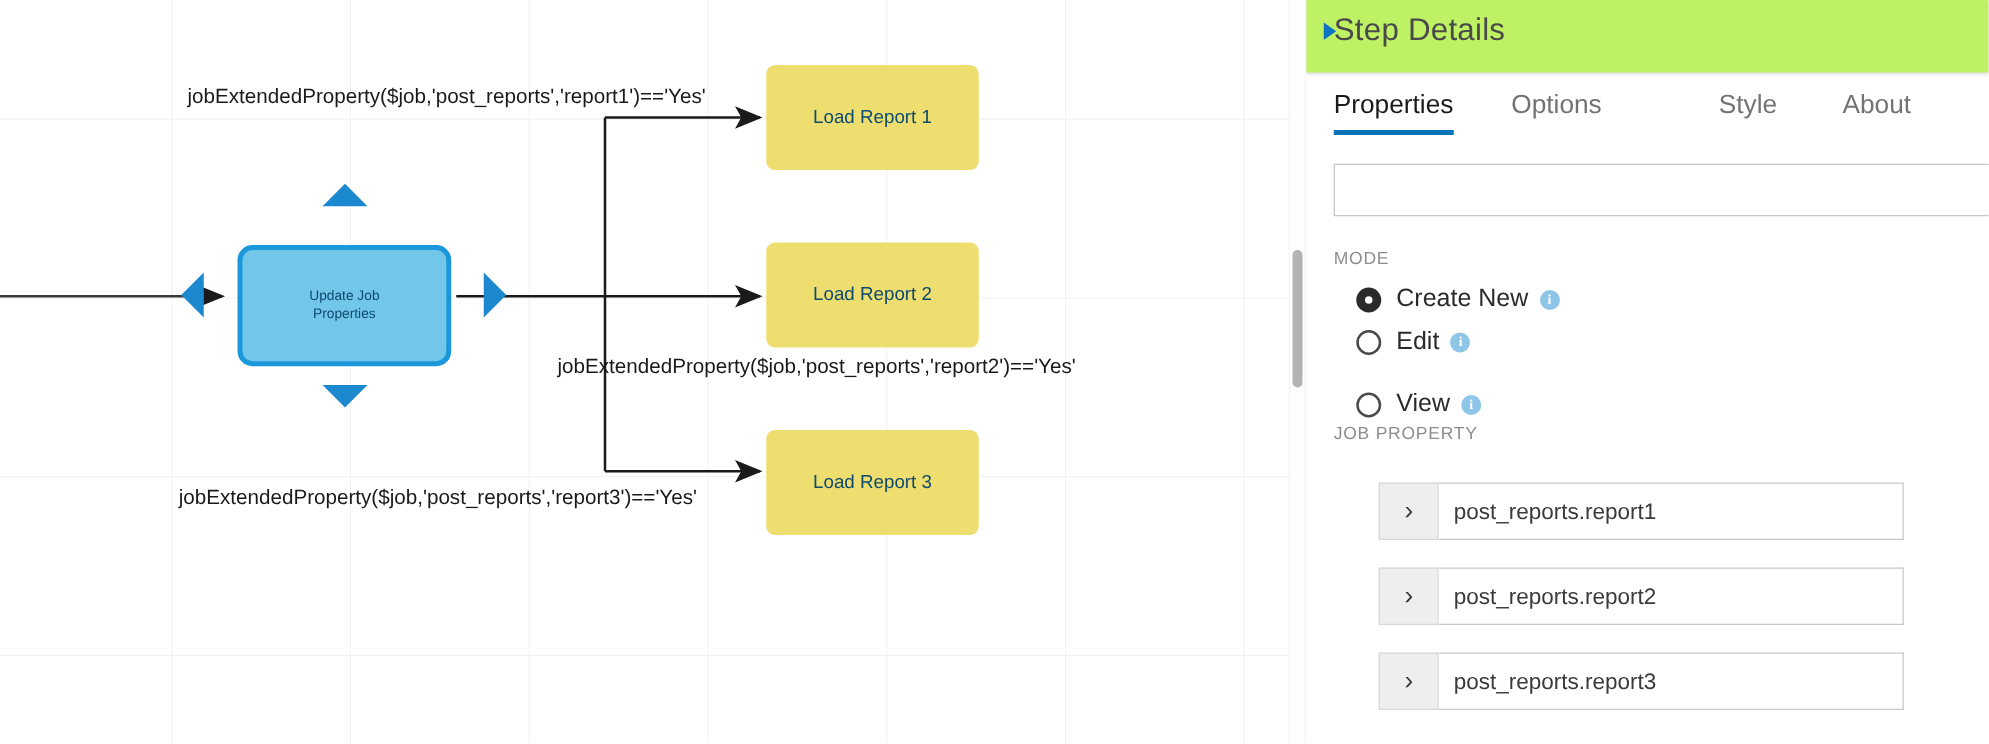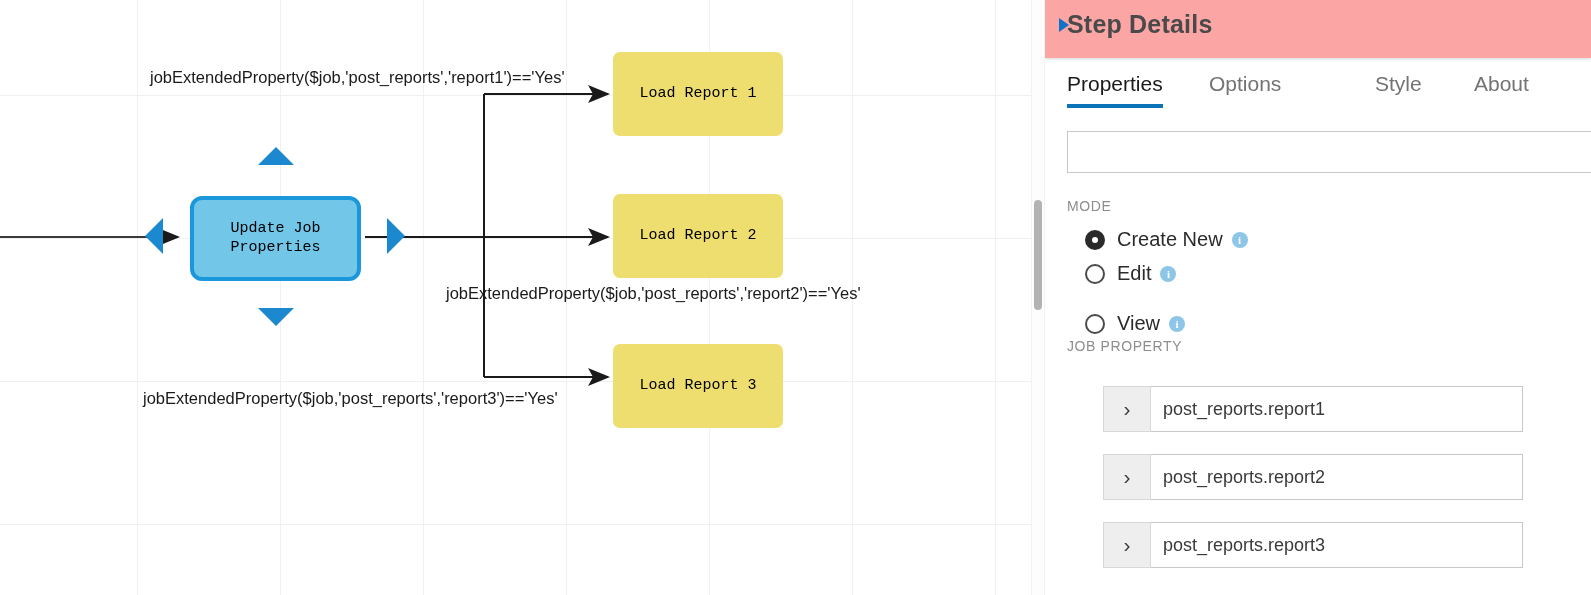--- a/index.html
+++ b/index.html
@@ -22,38 +22,37 @@
     background-size: 143px 143px;
     background-position: -6px -48px;
     overflow: hidden;
   }
   #flow-svg { position: absolute; left: 0; top: 0; }
 
   .node {
     position: absolute;
     box-sizing: border-box;
     display: flex; align-items: center; justify-content: center;
-    text-align: left;
-    color: #000000;
+    text-align: center;
+    color: #0c4a6e;
     line-height: 1.25;
-    font-family: Liberation Mono, monospace;
   }
   .node.yellow {
     background: #EEDE70;
     border-radius: 7px;
     width: 170px; height: 84px;
     font-size: 15px;
   }
   .node.blue {
     background: #72C6E8;
     border: 4px solid #1B97DB;
     border-radius: 12px;
     left: 190px; top: 196px;
-    width: 171px; height: 85px;
-    font-size: 15px;
+    width: 171px; height: 97px;
+    font-size: 11px;
   }
   #node-report1 { left: 613px; top: 52px; }
   #node-report2 { left: 613px; top: 194px; }
   #node-report3 { left: 613px; top: 344px; }
 
   .edge-label {
     position: absolute;
     font-size: 16.5px;
     color: #1a1a1a;
     white-space: nowrap;
@@ -106,23 +105,22 @@
   
   #panel {
     position: absolute; left: 1045px; top: 0;
     width: 546px; height: 595px;
     background: #ffffff;
     overflow: hidden;
   }
   #panel-header {
     position: absolute; left: 0; top: 0;
     width: 546px; height: 58px;
-    background: #fca5a5;
+    background: #bef264;
     box-shadow: 0 1px 3px rgba(0,0,0,0.16);
-    font-weight: bold;
   }
   #panel-collapse {
     position: absolute; left: 14px; top: 18px;
     width: 0; height: 0;
     border-top: 7px solid transparent;
     border-bottom: 7px solid transparent;
     border-left: 10px solid #0f72c4;
     cursor: pointer;
   }
   #panel-title {

